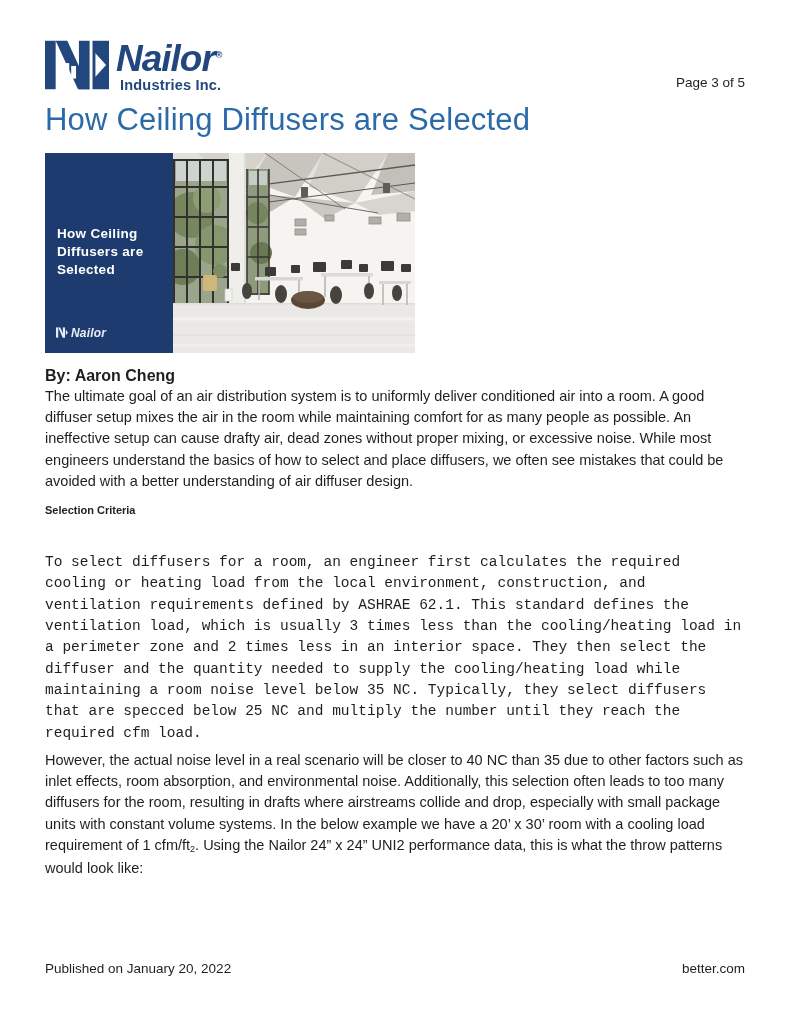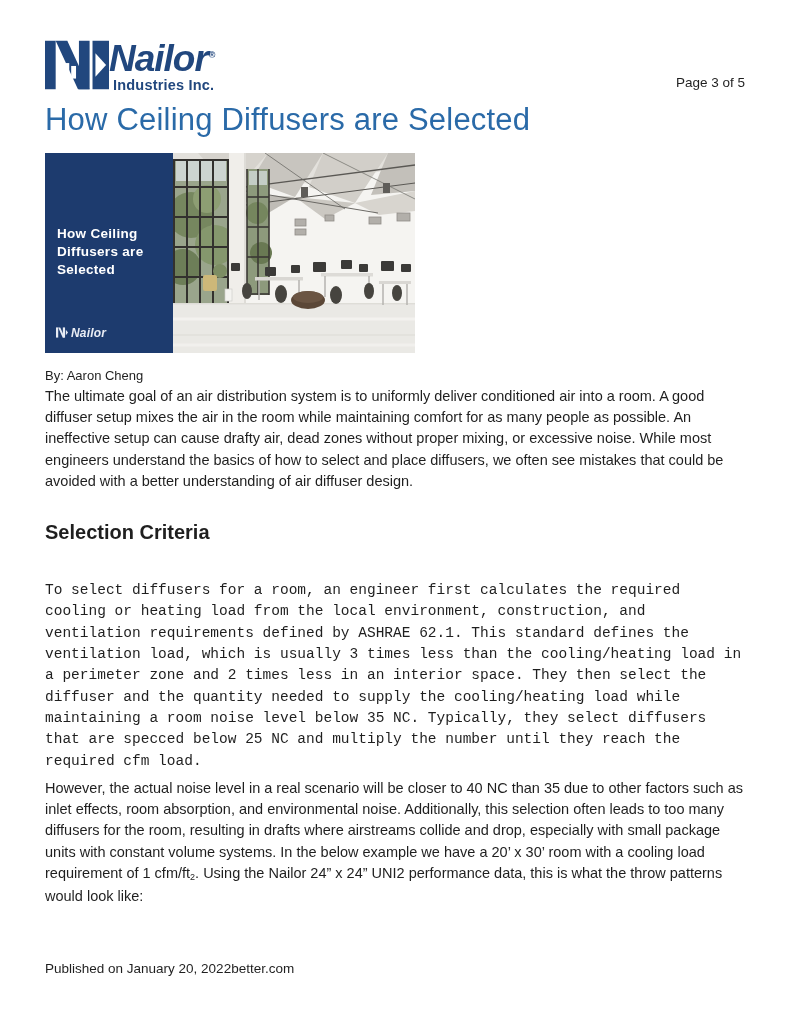--- a/index.html
+++ b/index.html
@@ -20,21 +20,21 @@
     right: 46px;
     top: 40px;
   }
 
   
   .header-row {
     display: flex;
     justify-content: space-between;
     align-items: flex-end;
   }
-  .logo-lockup { display: flex; align-items: flex-start; }
+  .logo-lockup { display: flex; align-items: flex-start; gap: 7px; }
   .logo-mark { width: 64px; height: 50px; display: block; }
   .logo-text { line-height: 1; padding-top: 1px; }
   .logo-brand {
     font-size: 37px;
     font-weight: bold;
     font-style: italic;
     color: #21477e;
     letter-spacing: -1px;
     line-height: 0.95;
   }
@@ -96,35 +96,35 @@
     font-size: 12px;
     font-weight: bold;
     font-style: italic;
     color: #e8ecf4;
     letter-spacing: 0.2px;
   }
   .hero-photo { flex: 1 1 auto; display: block; width: 242px; height: 200px; }
 
   
   .article { margin-top: 12px; }
-  .byline { font-size: 13px; font-weight: normal; line-height: 21px; }
+  .byline { font-size: 16px; font-weight: bold; line-height: 21px; }
   .para { font-size: 14.5px; line-height: 21.3px; }
-  .section-heading { font-size: 20px; font-weight: bold; margin-top: 29px; }
+  .section-heading { font-size: 11px; font-weight: bold; margin-top: 12px; }
   .para-selection { margin-top: 36px; font-family: Liberation Mono, monospace; }
   .para-however { margin-top: 6px; }
   .ft-sub { font-size: 9px; position: relative; top: 2px; }
 
   
   .footer {
     position: absolute;
     left: 45px;
     right: 46px;
     top: 961px;
     display: flex;
-    justify-content: flex-start;
+    justify-content: space-between;
     font-size: 13.5px;
     color: #1f1f1f;
   }
   .footer-site { color: #1f1f1f; text-decoration: none; }
 </style>
 </head>
 <body>
 
 <div class="page">
   <div class="content">

